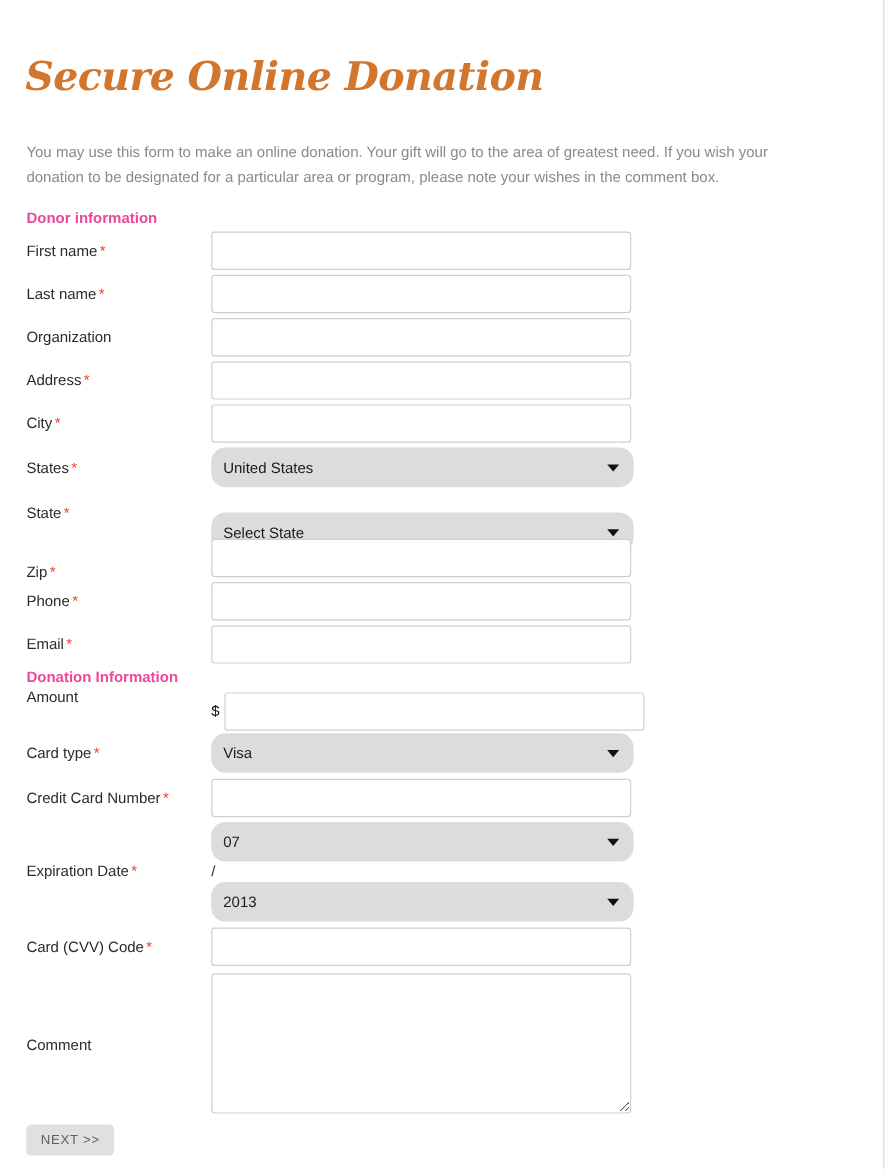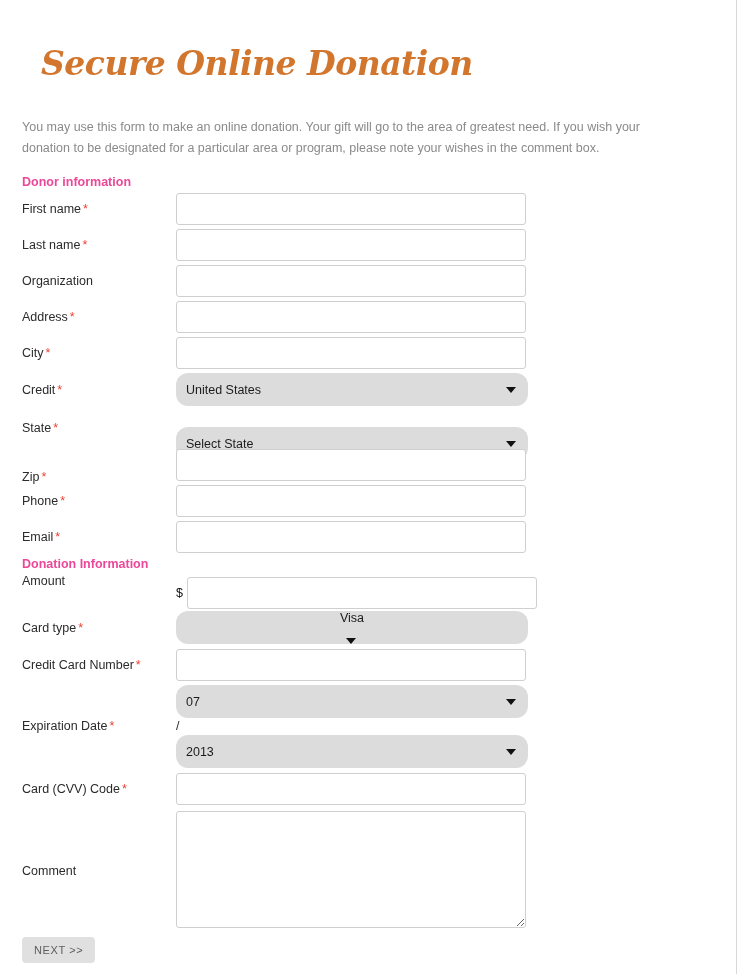--- a/index.html
+++ b/index.html
@@ -26,21 +26,20 @@
     position: absolute;
     left: 21px;
     top: 22px;
     font-family: "DejaVu Serif", serif;
     font-style: italic;
     font-weight: bold;
     font-size: 33px;
     letter-spacing: -0.5px;
     color: #d2762e;
     white-space: nowrap;
-    margin-left: 20px;
   }
   .intro {
     position: absolute;
     left: 22px;
     top: 104px;
     width: 655px;
     font-size: 12.5px;
     line-height: 21px;
     color: #8a8a8a;
   }
@@ -195,21 +194,21 @@
     <span class="lbl" style="top:9px;"><span>Address</span><span class="req">*</span></span>
     <input class="txt" style="top: 0px;" type="text">
   </div>
 
   <div class="row" style="top:337px;">
     <span class="lbl" style="top:9px;"><span>City</span><span class="req">*</span></span>
     <input class="txt" style="top: 0px;" type="text">
   </div>
 
   <div class="row" style="top:373px;">
-    <span class="lbl" style="top:10px;"><span>Credit</span><span class="req">*</span></span>
+    <span class="lbl" style="top:10px;"><span>States</span><span class="req">*</span></span>
     <div class="sel" style="top:0;">
       <span class="selval">United States</span>
       <span class="caret"></span>
     </div>
   </div>
 
   <div class="row" style="top:411px;">
     <span class="lbl" style="top:10px;"><span>State</span><span class="req">*</span></span>
     <div class="sel" style="top:16px;gap:14px;">
       <span class="selval">Select State</span>
@@ -235,21 +234,21 @@
   <div class="section-heading" id="donation-heading">Donation Information</div>
 
   <div class="row" style="top:574px;">
     <span class="lbl" style="top:0;">Amount</span>
     <span class="dollar" style="top:12px;">$</span>
     <input class="amount-input" style="top: 3px;" type="text">
   </div>
 
   <div class="row" style="top:611px;">
     <span class="lbl" style="top:10px;"><span>Card type</span><span class="req">*</span></span>
-    <div class="sel" style="top:0;flex-direction:column;">
+    <div class="sel" style="top:0;">
       <span class="selval">Visa</span>
       <span class="caret"></span>
     </div>
   </div>
 
   <div class="row" style="top:649px;">
     <span class="lbl" style="top:9px;"><span>Credit Card Number</span><span class="req">*</span></span>
     <input class="txt" style="top: 0px;" type="text">
   </div>
 

